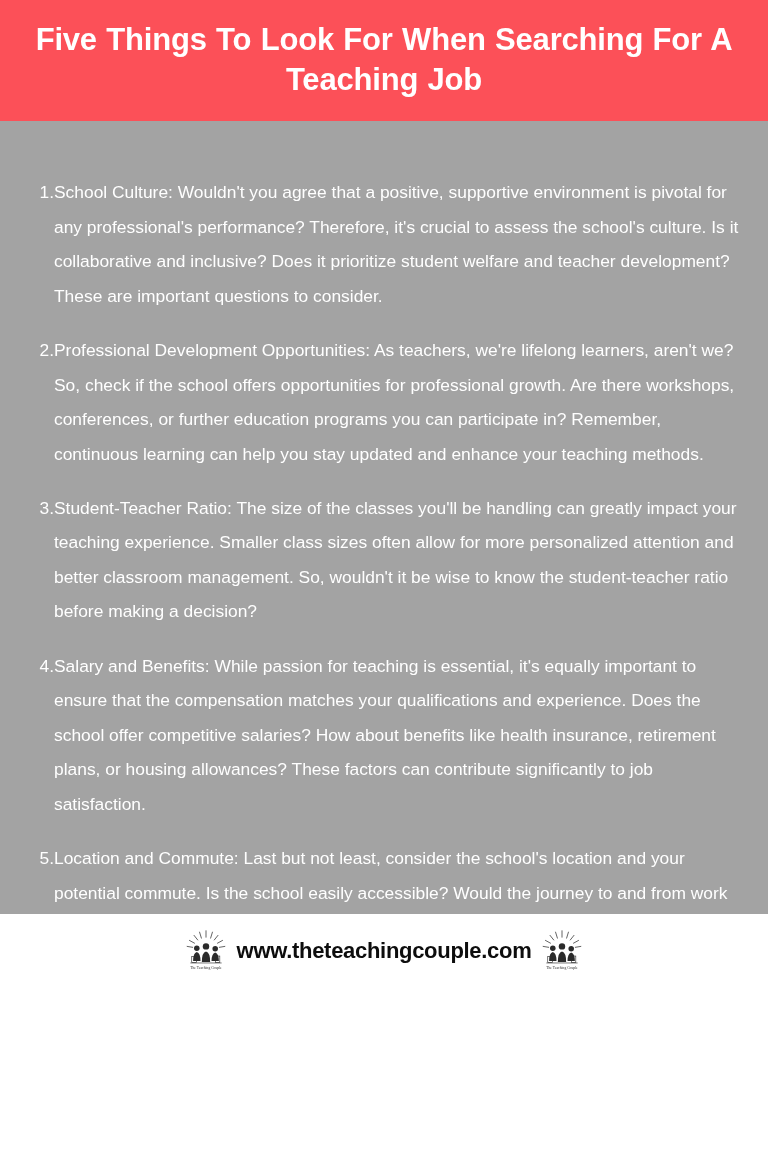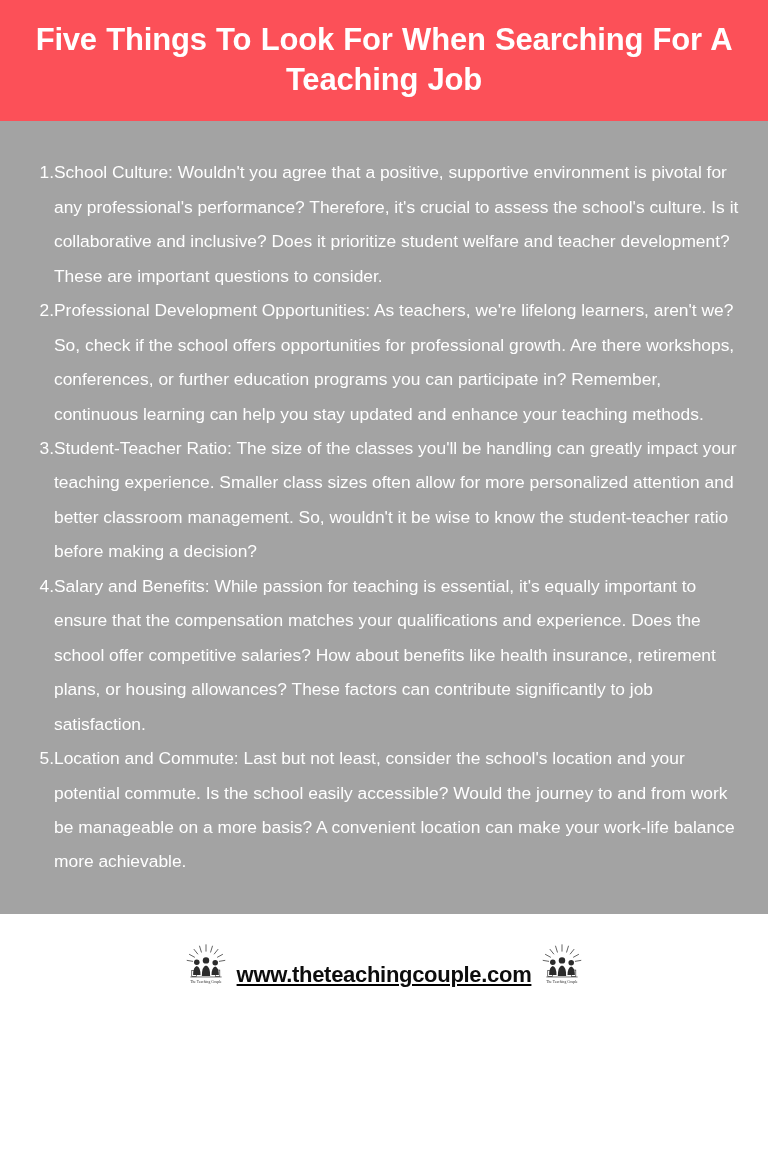--- a/index.html
+++ b/index.html
@@ -59,44 +59,44 @@
 
   .tip-item {
     counter-increment: tipnum;
     position: relative;
     padding-left: 32px;
     color: #ffffff;
     font-size: 17.4px;
     line-height: 1.98;
     margin-bottom: 0px;
     text-align: left;
+    margin-top: 20px;
   }
 
   .tip-item::before {
     content: counter(tipnum) ".";
     position: absolute;
     left: 8px;
     top: 0;
     width: 24px;
     text-align: right;
     color: #ffffff;
     font-size: 17.4px;
     line-height: 1.98;
   }
 
   
   .footer-band {
     background: #ffffff;
     width: 100%;
     flex: 0 0 74px;
     display: flex;
-    align-items: flex-end;
+    align-items: center;
     justify-content: center;
     gap: 8px;
-    text-decoration: underline;
   }
 
   .footer-logo {
     width: 46px;
     height: 46px;
     flex: 0 0 auto;
     display: block;
   }
 
   .footer-url {

